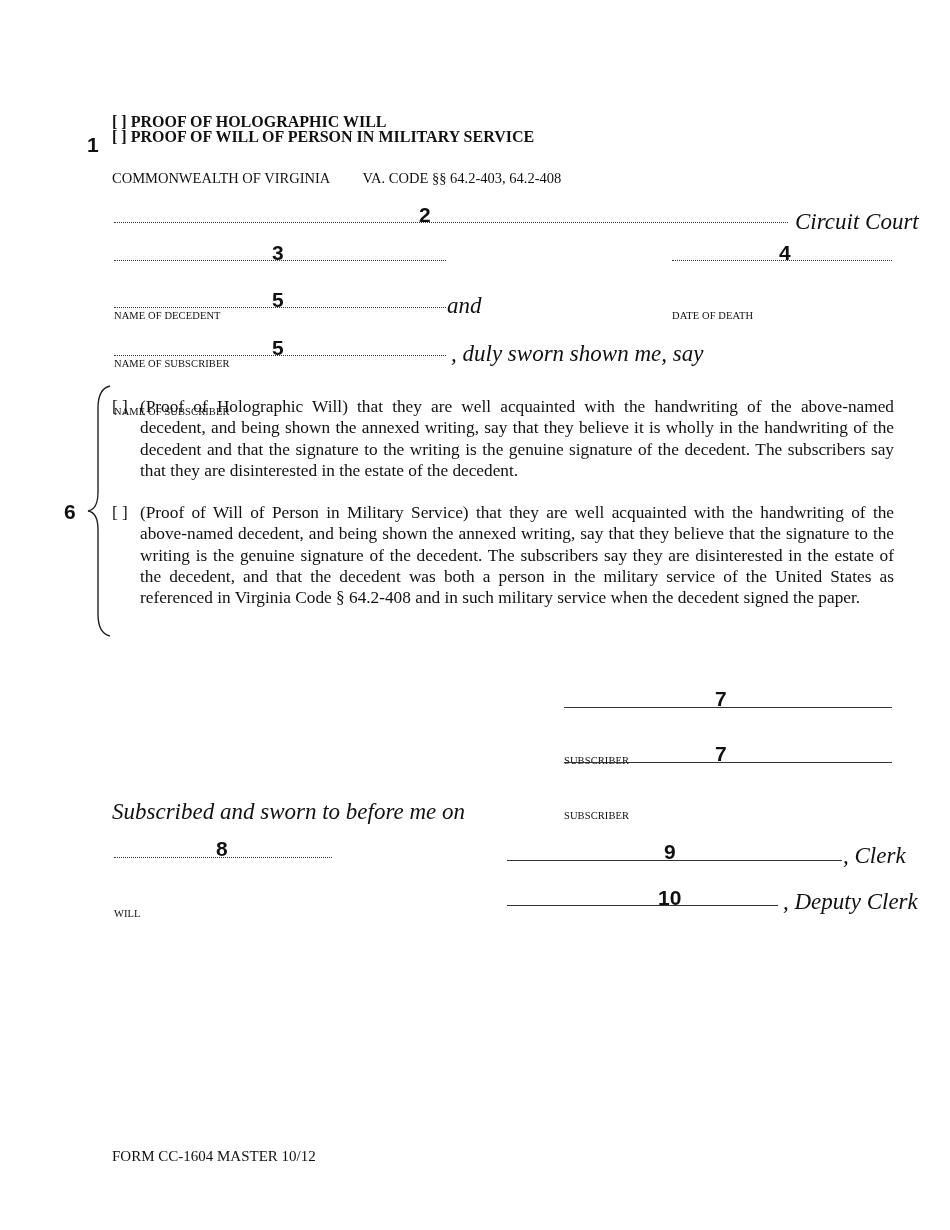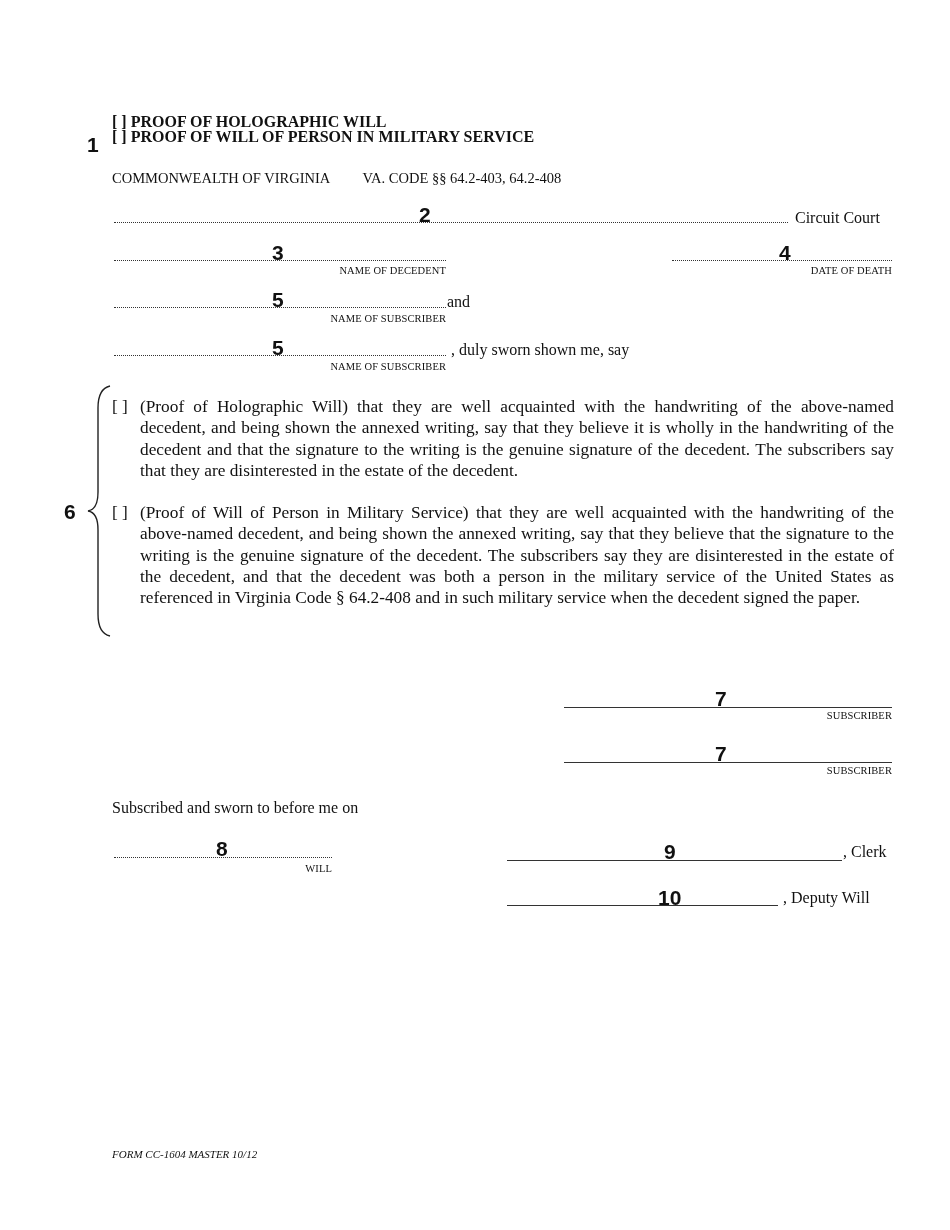--- a/index.html
+++ b/index.html
@@ -4,29 +4,29 @@
 <style>
   html, body { margin: 0; padding: 0; background: #ffffff; }
   body { width: 950px; height: 1230px; position: relative; overflow: hidden;
          font-family: "Liberation Serif", "DejaVu Serif", serif; color: #111; }
   .abs { position: absolute; }
   .marker { font-family: "Liberation Sans", "DejaVu Sans", sans-serif; font-weight: bold; font-size: 21px; color: #111; line-height: 1; }
   .title { font-weight: bold; font-size: 16px; white-space: nowrap; line-height: 1; }
   .sub { font-size: 14.5px; white-space: nowrap; line-height: 1; }
   .dotline { border-bottom: 1px dotted #333; height: 0; }
   .solidline { border-bottom: 1px solid #333; height: 0; }
-  .cap { font-size: 10.5px; white-space: nowrap; text-align: right; line-height: 1; letter-spacing: 0.1px; }
-  .txt17 { font-size: 16px; white-space: nowrap; line-height: 1; }
+  .cap { font-size: 10.5px; white-space: nowrap; text-align: left; line-height: 1; letter-spacing: 0.1px; margin-top: 45px; }
+  .txt17 { font-size: 23px; white-space: nowrap; line-height: 1; font-style: italic; }
   .para { font-size: 17.3px; line-height: 21.3px; text-align: justify; }
   .para-row { display: flex; }
   .para-row .cb { width: 28px; flex: 0 0 28px; }
   .para-row .body { flex: 1; }
   .field { cursor: text; }
   .check { cursor: pointer; }
-  .foot { font-size: 11px; white-space: nowrap; line-height: 1; font-style: italic; }
+  .foot { font-size: 15px; white-space: nowrap; line-height: 1; }
 </style>
 </head>
 <body>
 
 <div class="abs marker" style="left:87px;top:134px;">1</div>
 
 <div class="abs title check" style="left:112px;top:114px;">
   <span>[ ]</span>
   <span>PROOF OF HOLOGRAPHIC WILL</span>
 </div>
@@ -94,15 +94,15 @@
 <div class="abs dotline field" style="left:114px;top:857px;width:218px;"></div>
 <div class="abs marker" style="left:216px;top:838px;">8</div>
 <div class="abs cap" style="left:114px;top:864px;width:218px;">WILL</div>
 
 <div class="abs solidline field" style="left:507px;top:860px;width:335px;"></div>
 <div class="abs marker" style="left:664px;top:841px;">9</div>
 <div class="abs txt17" style="left:843px;top:844px;">, Clerk</div>
 
 <div class="abs solidline field" style="left:507px;top:905px;width:271px;"></div>
 <div class="abs marker" style="left:658px;top:887px;text-align:center;">10</div>
-<div class="abs txt17" style="left:783px;top:890px;">, Deputy Will</div>
+<div class="abs txt17" style="left:783px;top:890px;">, Deputy Clerk</div>
 
 <div class="abs foot" style="left:112px;top:1149px;">FORM CC-1604 MASTER 10/12</div>
 
 </body></html>

